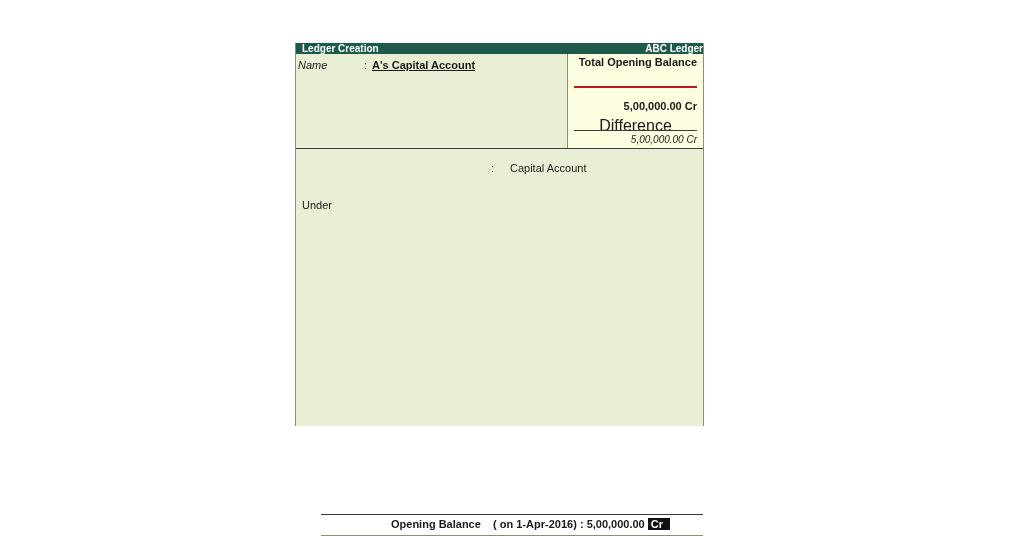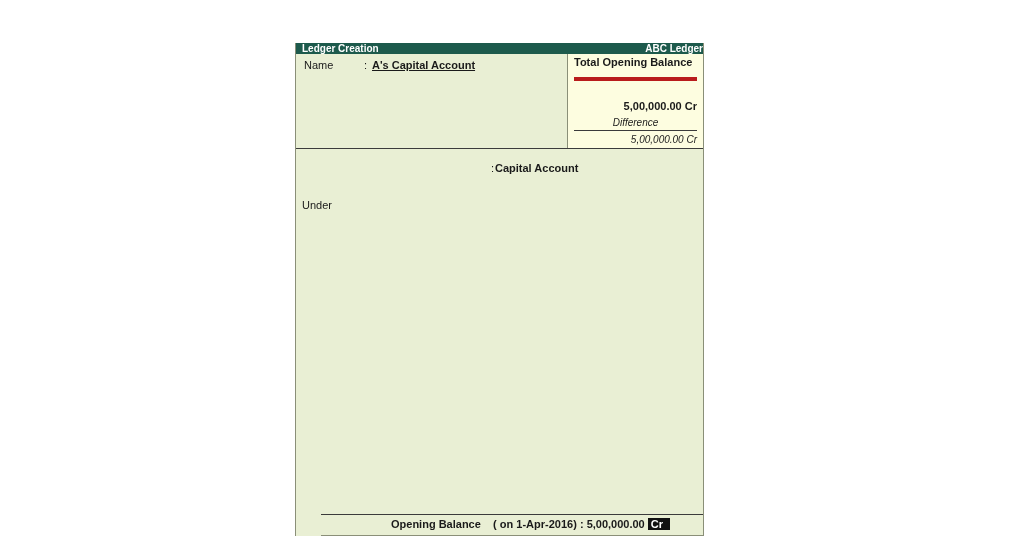--- a/index.html
+++ b/index.html
@@ -1,33 +1,33 @@
 <!DOCTYPE html>
 <html><head>
 <meta charset="utf-8">
 <style>
   html,body{margin:0;padding:0;background:#ffffff;width:1024px;height:536px;overflow:hidden;}
   body{font-family:"Liberation Sans",sans-serif;font-size:11px;color:#1a1a1a;position:relative;}
-  .panel{position:absolute;left:295px;top:43px;width:409px;height:493px;background:#e9efd4;border-left:1px solid #8a8f78;border-right:1px solid #8a8f78;box-sizing:border-box;}
+  .panel{position:absolute;left:295px;top:43px;width:409px;height:383px;background:#e9efd4;border-left:1px solid #8a8f78;border-right:1px solid #8a8f78;box-sizing:border-box;}
   .titlebar{position:absolute;left:0;top:0;right:0;height:11px;background:#1d5a4c;color:#fff;font-weight:bold;font-size:10px;line-height:11px;}
   .titlebar .l{position:absolute;left:6px;}
   .titlebar .r{position:absolute;right:0px;}
   .top{position:absolute;left:0;top:11px;right:0;height:94px;border-bottom:1px solid #3b3b3b;}
-  .name-label{position:absolute;left:8px;top:5px;}
+  .name-label{position:absolute;left:2px;top:5px;font-style:italic;}
   .name-colon{position:absolute;left:68px;top:5px;}
   .name-val{position:absolute;left:76px;top:5px;font-weight:bold;text-decoration:underline;}
   .tob{position:absolute;right:0;top:0;width:136px;height:94px;background:#fdfde0;border-left:1px solid #8a8f78;box-sizing:border-box;}
-  .tob-title{position:absolute;left:6px;right:6px;top:2px;text-align:left;font-weight:bold;border-bottom:4px solid #b91c1c;padding-bottom:9px;}
+  .tob-title{position:absolute;left:6px;right:6px;top:2px;text-align:right;font-weight:bold;border-bottom:2px solid #b91c1c;padding-bottom:18px;}
   .tob-amt{position:absolute;right:6px;top:46px;font-weight:bold;}
-  .tob-diff{position:absolute;left:0;right:0;top:63px;text-align:center;font-style:italic;font-size:10px;}
+  .tob-diff{position:absolute;left:0;right:0;top:63px;text-align:center;font-size:16px;}
   .tob-line{position:absolute;left:6px;right:6px;top:76px;border-top:1px solid #3b3b3b;}
   .tob-diffamt{position:absolute;right:6px;top:80px;font-style:italic;font-size:10px;}
   .under-label{position:absolute;left:6px;top:119px;margin-top:37px;}
   .under-colon{position:absolute;left:195px;top:119px;}
-  .under-val{position:absolute;left:199px;top:119px;font-weight:bold;}
+  .under-val{position:absolute;left:214px;top:119px;font-weight:normal;}
   .footer{position:absolute;left:0;right:0;top:471px;height:20px;border-top:1px solid #3b3b3b;border-bottom:1px solid #8a8f78;margin-left:25px;}
   .footer-inner{position:absolute;left:70px;top:3px;font-weight:bold;white-space:pre;}
   .crbox{display:inline-block;background:#111;color:#fff;padding:0 7px 0 3px;margin-left:3px;}
 </style>
 </head>
 <body>
 
 <div class="panel">
   <div class="titlebar">
     <span class="l">Ledger Creation</span>

